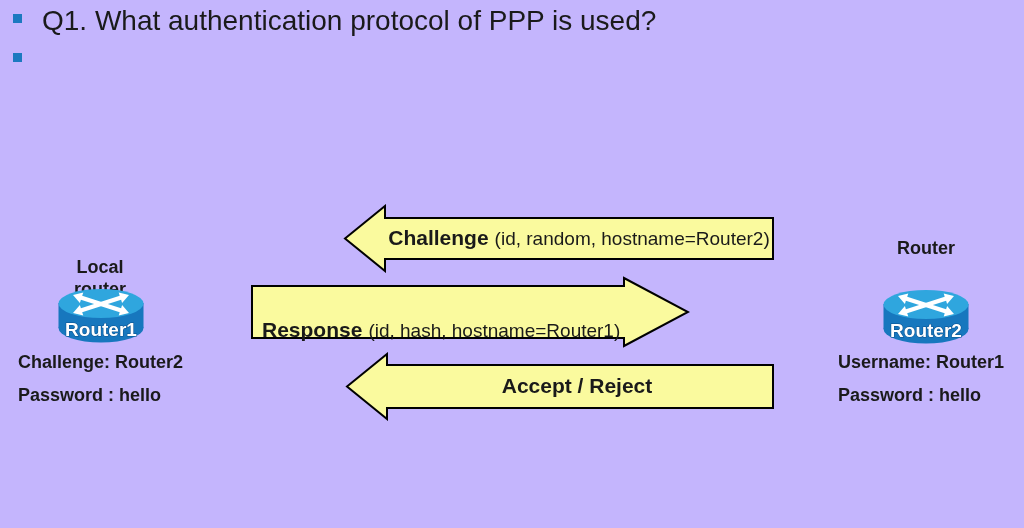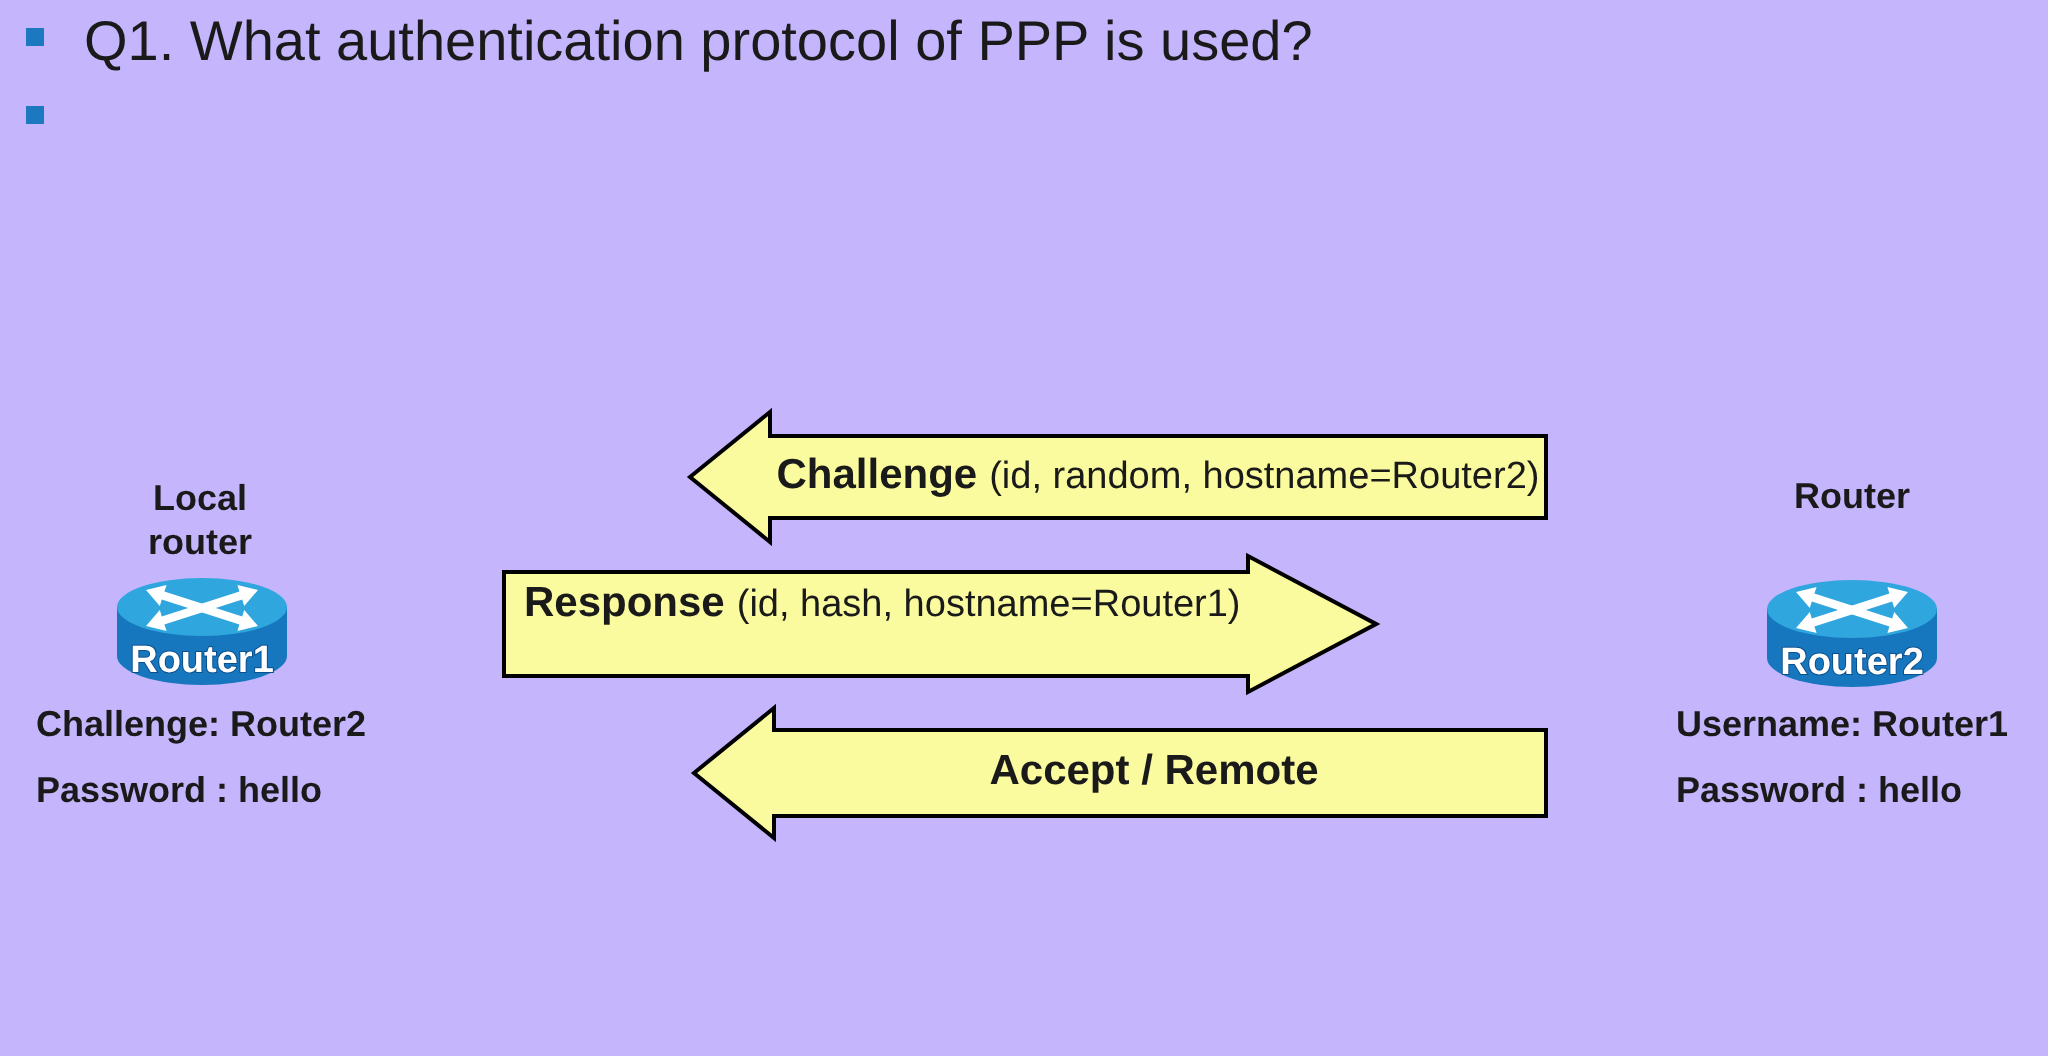--- a/index.html
+++ b/index.html
@@ -28,25 +28,25 @@
   
   .arrow{position:absolute;display:block;}
   .arrow polygon{fill:var(--arrow-fill);stroke:var(--arrow-stroke);stroke-width:2;}
   .arrow-challenge{left:343px;top:204px;}
   .arrow-response{left:250px;top:276px;}
   .arrow-accept{left:345px;top:352px;}
   .arrow-label{position:absolute;display:flex;align-items:center;justify-content:center;white-space:nowrap;}
   .arrow-label .al-inner b{font-size:21px;font-weight:bold;margin-right:6px;}
   .arrow-label .al-inner .detail{font-size:19px;font-weight:normal;}
   .label-challenge{left:385px;top:217px;width:388px;height:42px;}
-  .label-response{left:252px;top:276px;width:368px;height:52px;justify-content:flex-start;padding-left:10px;}
+  .label-response{left:252px;top:304px;width:368px;height:52px;justify-content:flex-start;padding-left:10px;}
   .label-accept{left:387px;top:364px;width:386px;height:44px;}
   
   .caption{position:absolute;width:100px;text-align:center;font-size:18px;font-weight:bold;line-height:22px;}
-  .caption-local{left:50px;top:238px;}
+  .caption-local{left:50px;top:256px;}
   .caption-remote{left:876px;top:237px;}
   .router-icon{position:absolute;width:88px;height:56px;}
   .icon-router1{left:57px;top:288px;}
   .icon-router2{left:882px;top:289px;}
   .router-icon text{
     font-family:"Liberation Sans","DejaVu Sans",sans-serif;font-size:19px;font-weight:bold;
     fill:var(--router-label);stroke:var(--router-label-outline);stroke-width:1px;paint-order:stroke;
   }
   .cred{position:absolute;font-size:18px;font-weight:bold;line-height:20px;white-space:nowrap;}
   .cred-l-user{left:18px;top:352px;}
@@ -74,21 +74,21 @@
     <polygon points="2,10 374,10 374,2 438,36 374,70 374,62 2,62"></polygon>
   </svg>
   <div class="arrow-label label-response">
     <span class="al-inner"><b>Response</b><span class="detail">(id, hash, hostname=Router1)</span></span>
   </div>
 
   <svg class="arrow arrow-accept" width="430" height="69" viewBox="0 0 430 69">
     <polygon points="2,34.5 42,2 42,13 428,13 428,56 42,56 42,67"></polygon>
   </svg>
   <div class="arrow-label label-accept">
-    <span class="al-inner"><b>Accept / Remote</b><span class="detail"></span></span>
+    <span class="al-inner"><b>Accept / Reject</b><span class="detail"></span></span>
   </div>
 
   <div class="caption caption-local">
     <div>Local</div>
     <div>router</div>
   </div>
   <svg class="router-icon icon-router1" viewBox="0 0 88 56">
     <ellipse cx="44" cy="40" rx="42.5" ry="14.5" fill="var(--router-body)"></ellipse>
     <rect x="1.5" y="15" width="85" height="25" fill="var(--router-body)"></rect>
     <ellipse cx="44" cy="15.5" rx="42.5" ry="14.5" fill="var(--router-top)"></ellipse>

